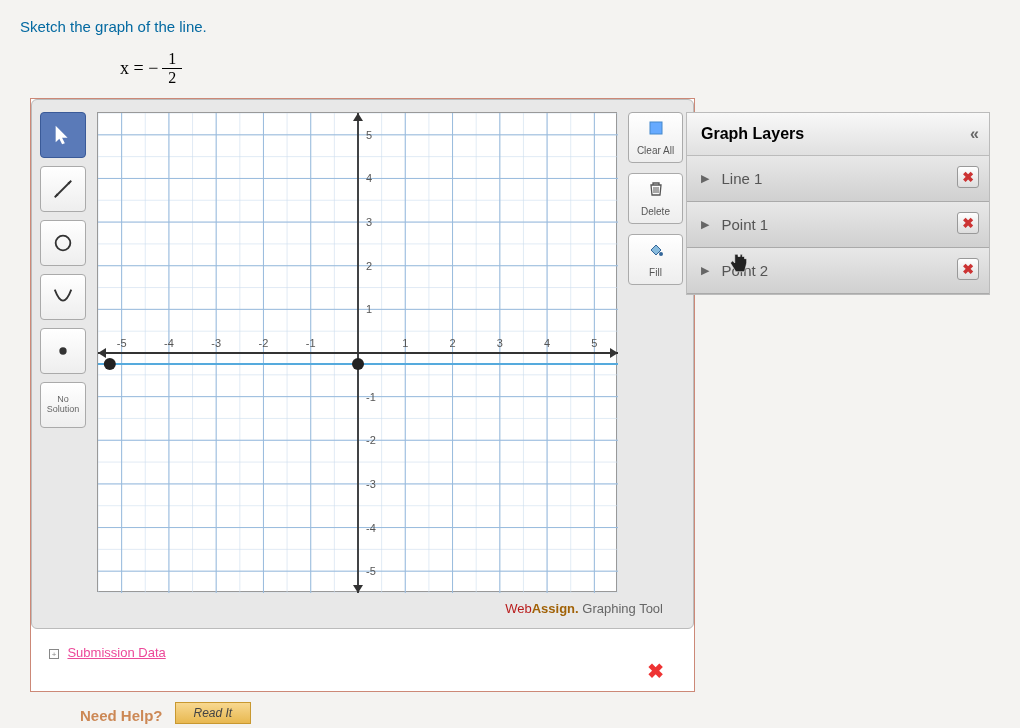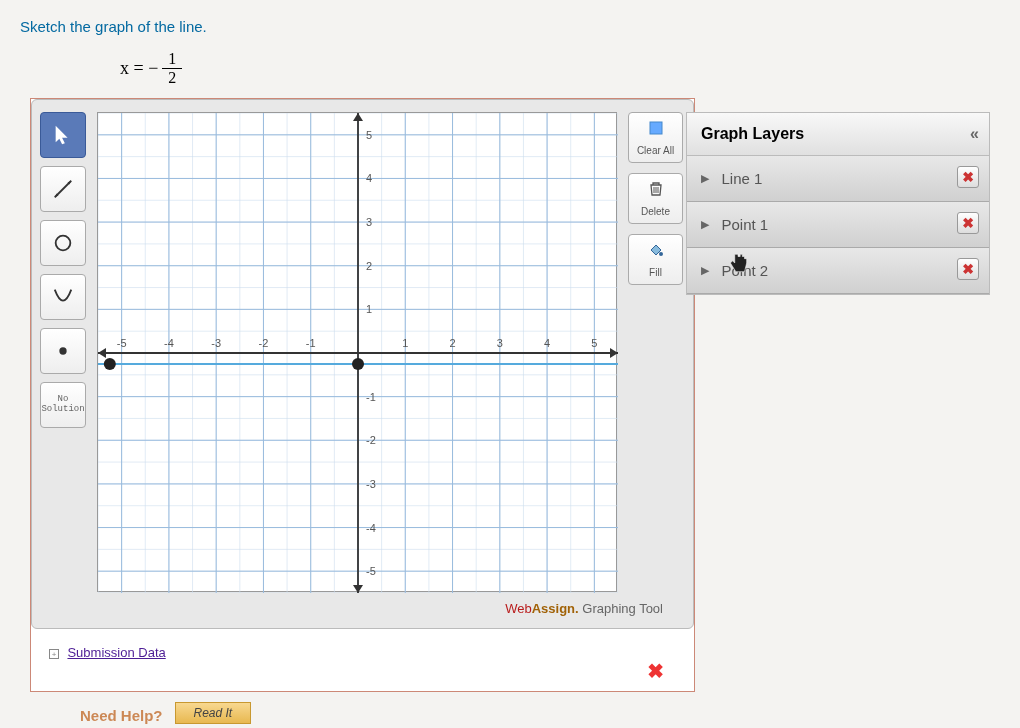--- a/index.html
+++ b/index.html
@@ -8,30 +8,30 @@
 .equation { position: absolute; left: 120px; top: 50px; font-size: 18px; font-family: 'Times New Roman', serif; display: flex; align-items: center; }
 .frac { display: inline-flex; flex-direction: column; align-items: center; margin-left: 4px; }
 .frac .num { border-bottom: 1px solid #000; padding: 0 6px; font-size: 16px; line-height: 1.1; }
 .frac .den { padding: 0 6px; font-size: 16px; line-height: 1.1; }
 .workspace { position: absolute; left: 30px; top: 98px; width: 665px; border: 1px solid #c87; background: #fff; }
 .graph-panel { background: #e8e8e8; border: 1px solid #bbb; border-radius: 6px; margin: 0; padding: 0; position: relative; height: 530px; }
 .toolbox { position: absolute; left: 8px; top: 12px; width: 48px; display: flex; flex-direction: column; gap: 8px; }
 .tool-btn { width: 46px; height: 46px; background: linear-gradient(#fff,#eee); border: 1px solid #aaa; border-radius: 4px; display: flex; align-items: center; justify-content: center; font-size: 18px; cursor: pointer; }
 .tool-btn.active { background: #5a7ab8; border-color: #3a5a98; color: #fff; }
 .tool-btn svg { width: 22px; height: 22px; }
-.tool-no { font-size: 9px; text-align: center; color: #666; line-height: 1.1; padding: 2px; font-family: Liberation Mono, monospace; }
+.tool-no { font-size: 9px; text-align: center; color: #666; line-height: 1.1; padding: 2px; }
 .plot-area { position: absolute; left: 65px; top: 12px; width: 520px; height: 480px; background: #fff; border: 1px solid #999; }
 .action-col { position: absolute; right: 10px; top: 12px; width: 55px; display: flex; flex-direction: column; gap: 10px; }
 .action-btn { background: linear-gradient(#fff,#eee); border: 1px solid #aaa; border-radius: 4px; padding: 6px 2px; font-size: 10px; text-align: center; cursor: pointer; color: #555; display: flex; flex-direction: column; align-items: center; gap: 8px; }
 .action-btn .ic { width: 18px; height: 18px; display: flex; align-items: center; justify-content: center; }
 .footer-tag { position: absolute; bottom: 12px; right: 30px; font-size: 13px; color: #666; }
 .footer-tag .wa { color: #b91c1c; }
 .footer-tag .assign { color: #a16207; font-weight: bold; }
 .submission { margin: 14px 0 0 18px; padding-bottom: 30px; }
-.submission a { color: #4c1d95; font-size: 13px; text-decoration: underline; }
+.submission a { color: #ec4899; font-size: 13px; text-decoration: underline; }
 .sub-icon { display: inline-block; width: 10px; height: 10px; border: 1px solid #888; font-size: 8px; text-align: center; line-height: 9px; color: #888; margin-right: 4px; }
 .close-x { position: absolute; right: 30px; bottom: 8px; color: #e33; font-size: 20px; font-weight: bold; cursor: pointer; }
 .layers { position: absolute; left: 686px; top: 112px; width: 304px; background: #fff; border: 1px solid #bbb; }
 .layers-header { background: linear-gradient(#f8f8f8,#e0e0e0); padding: 12px 14px; font-weight: bold; font-size: 16px; border-bottom: 1px solid #bbb; position: relative; }
 .layers-header .collapse { position: absolute; right: 10px; top: 12px; font-size: 16px; color: #666; cursor: pointer; }
 .layer-item { background: linear-gradient(#e8e8e8,#d0d0d0); padding: 14px 14px; border-bottom: 1px solid #aaa; font-size: 15px; color: #555; position: relative; display: flex; align-items: center; }
 .layer-item .arrow { margin-right: 12px; font-size: 11px; color: #666; }
 .layer-item .del { position: absolute; right: 10px; top: 10px; width: 22px; height: 22px; background: linear-gradient(#fff,#ddd); border: 1px solid #999; border-radius: 3px; color: #c33; font-weight: bold; font-size: 14px; display: flex; align-items: center; justify-content: center; cursor: pointer; }
 .need-help { position: absolute; left: 80px; top: 702px; display: flex; align-items: flex-end; gap: 12px; }
 .need-help-label { color: #c85; font-weight: bold; font-size: 15px; }

